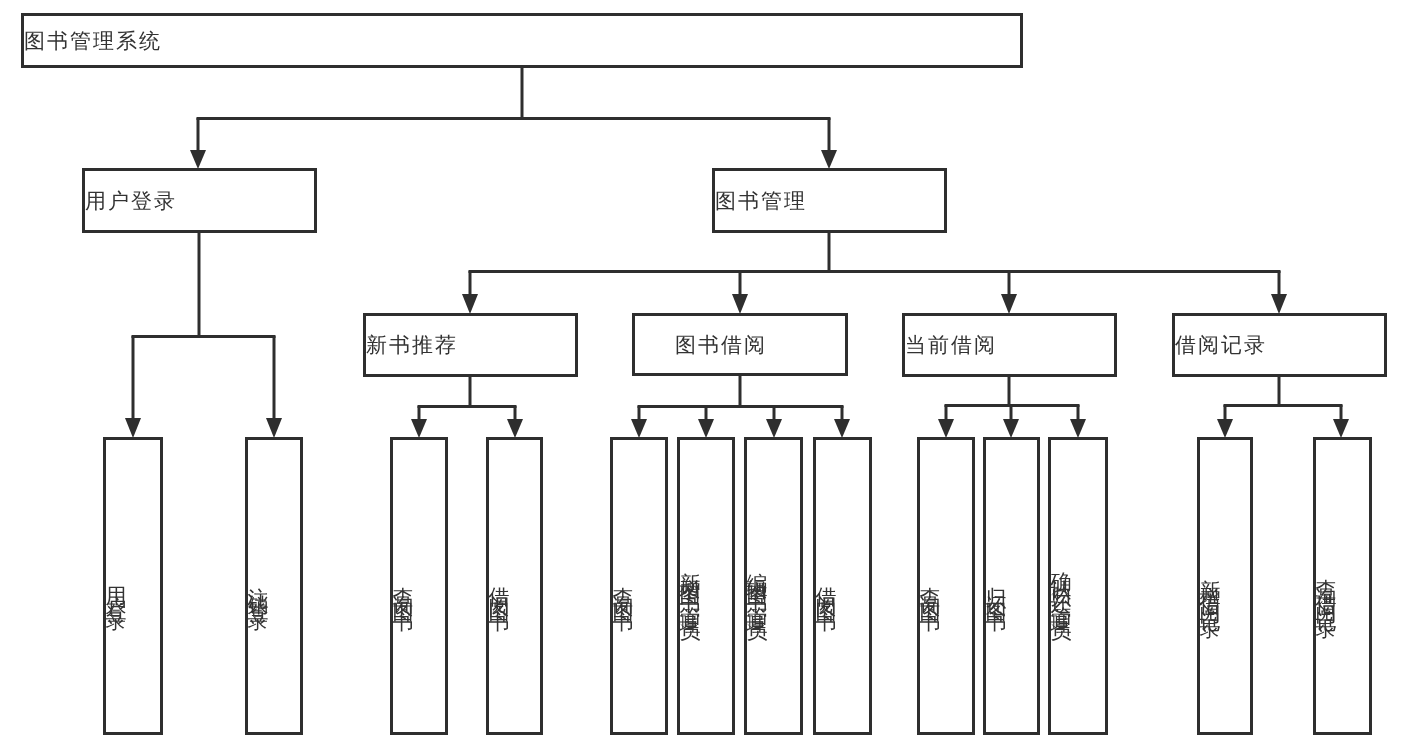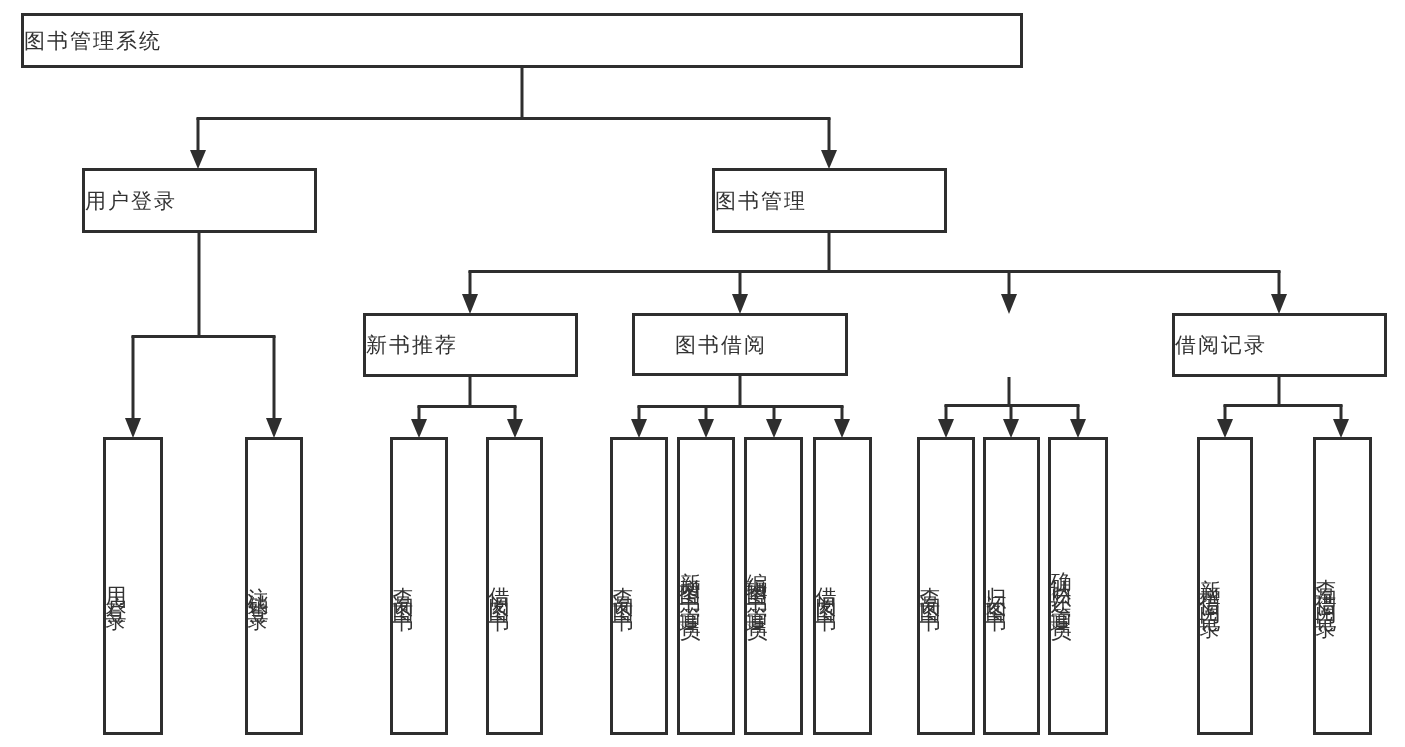--- a/index.html
+++ b/index.html
@@ -162,20 +162,23 @@
   <div class="box" style="left:712px; top:168px; width:235px; height:65px;">
     <span class="hlabel">图书管理</span>
   </div>
 
   <div class="box" style="left:363px; top:313px; width:215px; height:64px;">
     <span class="hlabel">新书推荐</span>
   </div>
   <div class="box" style="left:632px; top:313px; width:216px; height:63px;padding-left:40px;">
     <span class="hlabel">图书借阅</span>
   </div>
+  <div class="box" style="left:902px; top:313px; width:215px; height:64px;">
+    <span class="hlabel">当前借阅</span>
+  </div>
   <div class="box" style="left:1172px; top:313px; width:215px; height:64px;">
     <span class="hlabel">借阅记录</span>
   </div>
 
   <div class="box vbox" style="left:103px; top:437px; width:60px; height:298px;">
     <span class="vlabel">用户登录</span>
   </div>
   <div class="box vbox" style="left:245px; top:437px; width:58px; height:298px;">
     <span class="vlabel">注销登录</span>
   </div>

